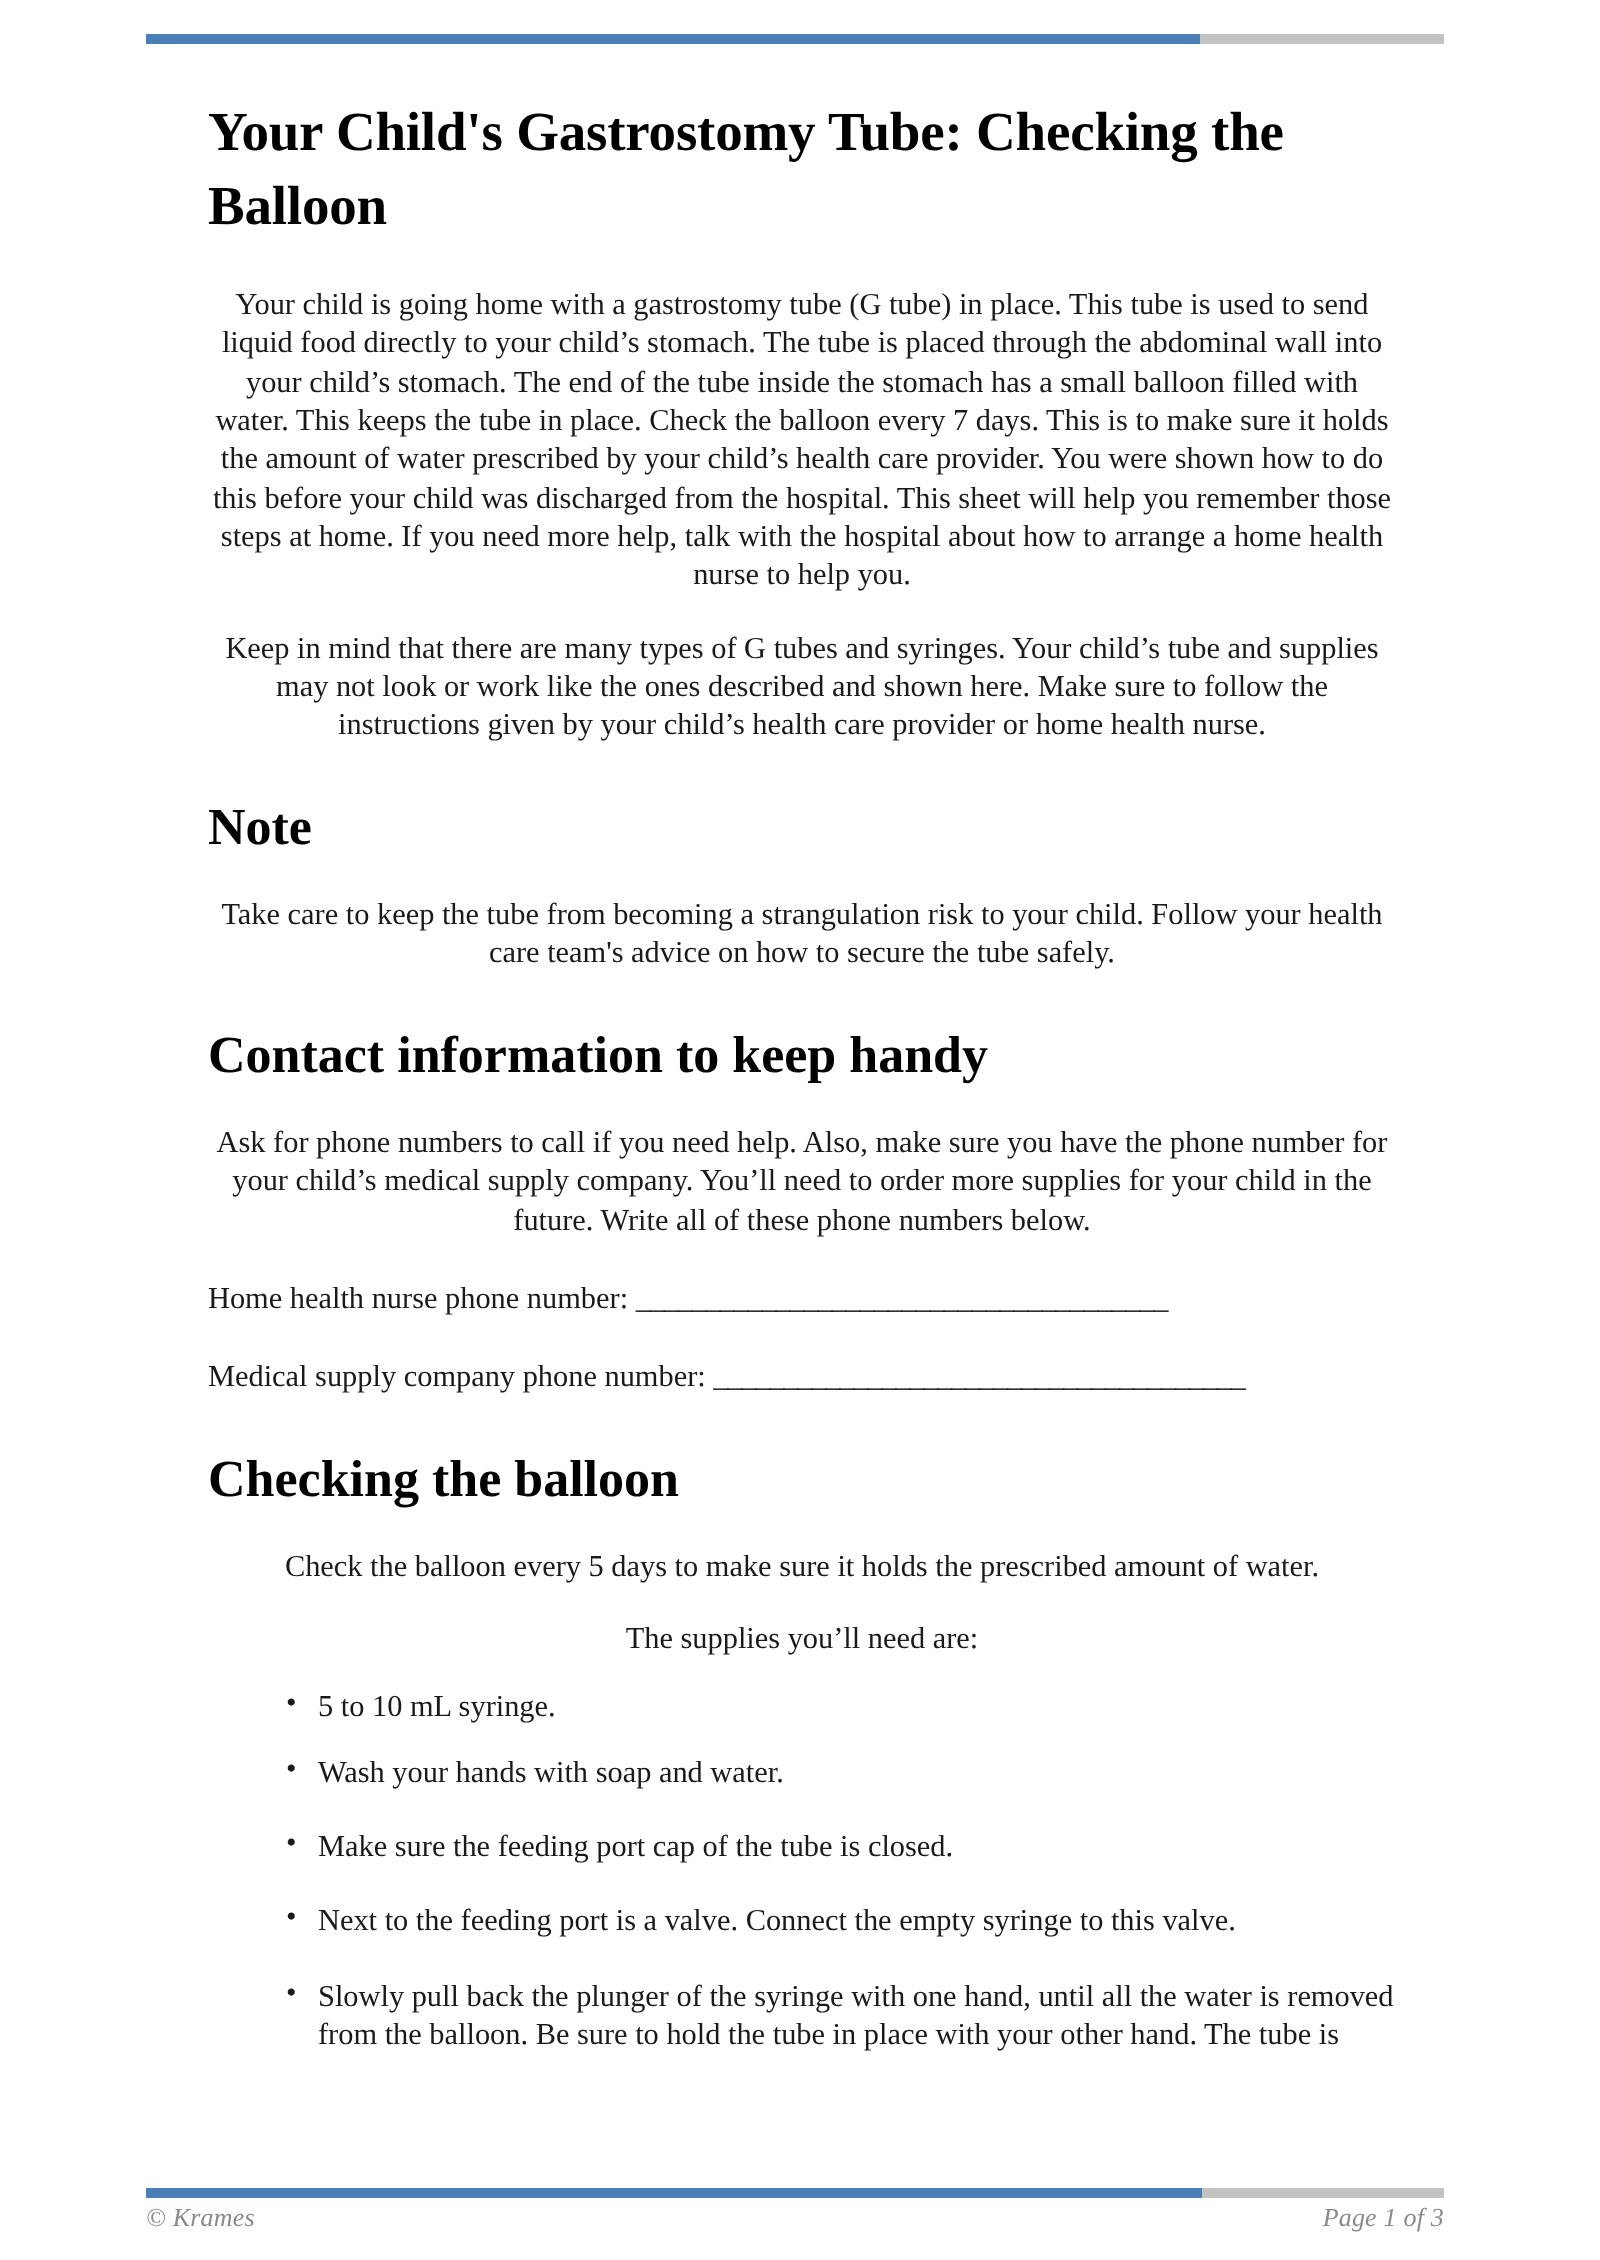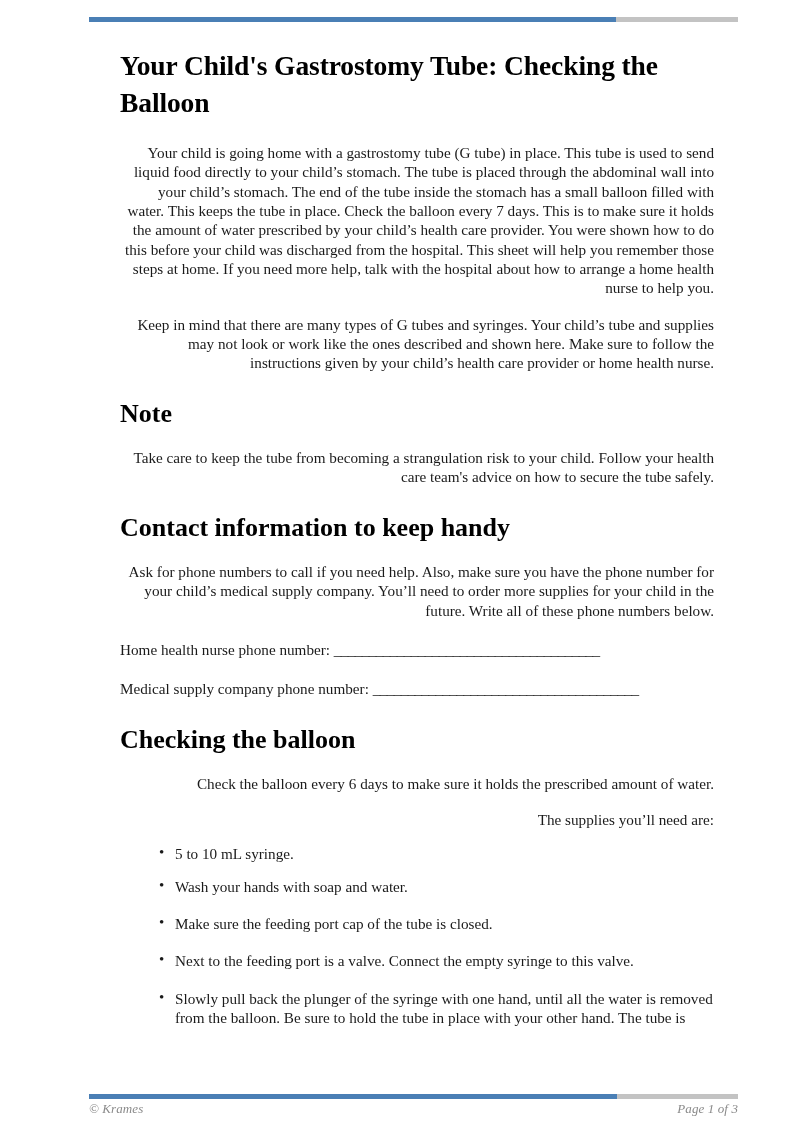--- a/index.html
+++ b/index.html
@@ -11,21 +11,21 @@
     width: 800px;
     height: 1130px;
     position: relative;
     font-family: "Liberation Serif", "DejaVu Serif", serif;
     color: #1a1a1a;
     overflow: hidden;
   }
 
   .page {
     position: absolute;
-    left: 16px; top: 0;
+    left: 0; top: 0;
     width: 776px;
     height: 1130px;
     box-sizing: border-box;
   }
 
   
   .header-rule {
     position: absolute;
     left: 73px;
     top: 17px;
@@ -66,21 +66,21 @@
     line-height: 1.25;
     font-weight: bold;
     margin: 26px 0 0 0;
     color: #000000;
   }
 
   p.body-text {
     font-size: 15.2px;
     line-height: 1.27;
     margin: 17px 0 0 0;
-    text-align: right;
+    text-align: center;
   }
   p.body-text.first { margin-top: 0; }
 
   .fill-line {
     font-size: 15.2px;
     line-height: 1.27;
     margin: 20px 0 0 0;
     white-space: nowrap;
     overflow: hidden;
   }
@@ -169,21 +169,21 @@
 
     <h2 class="section-title">Contact information to keep handy</h2>
     <p class="body-text">Ask for phone numbers to call if you need help. Also, make sure you have the phone number for your child’s medical supply company. You’ll need to order more supplies for your child in the future. Write all of these phone numbers below.</p>
 
 
     <div class="fill-line"><span>Home health nurse phone number:</span> <span class="blank">______________________________________</span></div>
 
     <div class="fill-line"><span>Medical supply company phone number:</span> <span class="blank">______________________________________</span></div>
 
     <h2 class="section-title">Checking the balloon</h2>
-    <p class="body-text">Check the balloon every 6 days to make sure it holds the prescribed amount of water.</p>
+    <p class="body-text">Check the balloon every 5 days to make sure it holds the prescribed amount of water.</p>
     <p class="body-text">The supplies you’ll need are:</p>
 
     <ul class="bullets">
       <li>5 to 10 mL syringe.</li>
     </ul>
 
 
     <ul class="bullets">
       <li>Wash your hands with soap and water.</li>
       <li>Make sure the feeding port cap of the tube is closed.</li>

